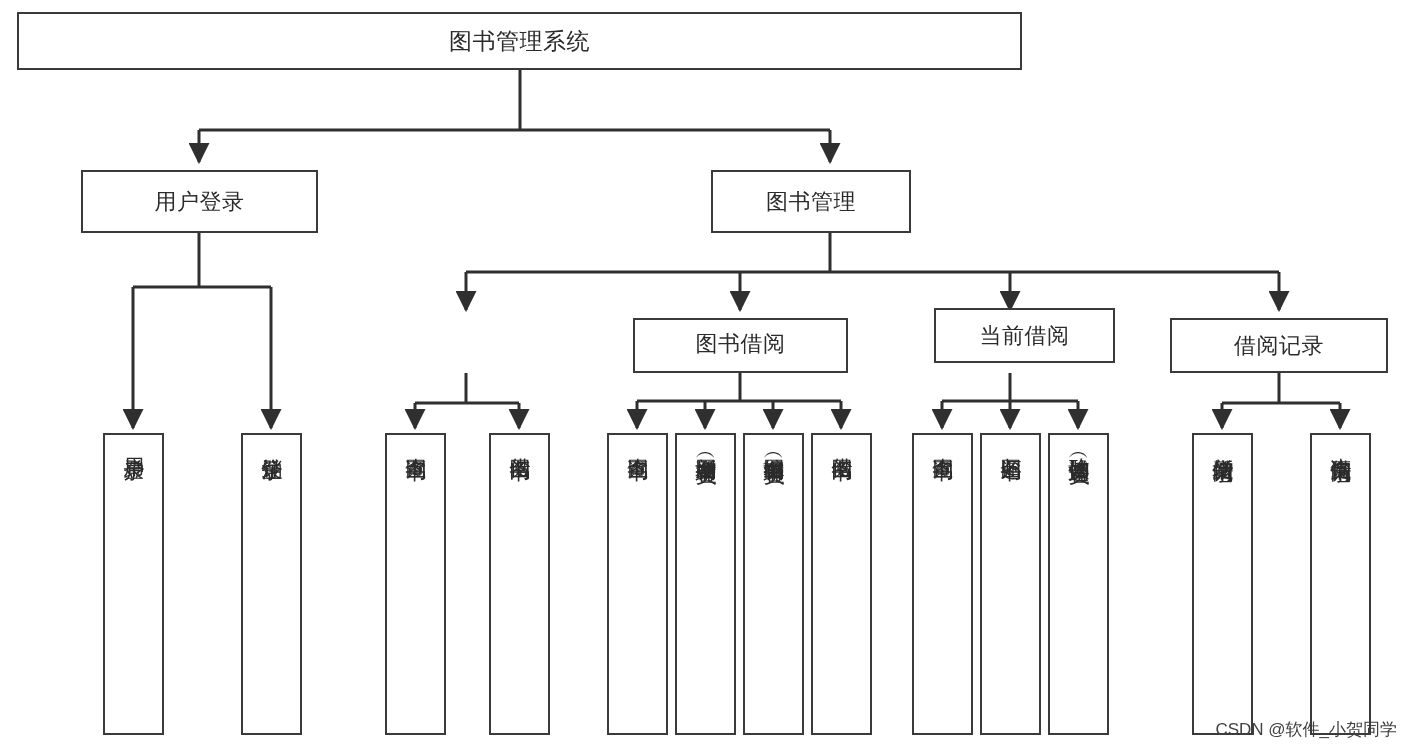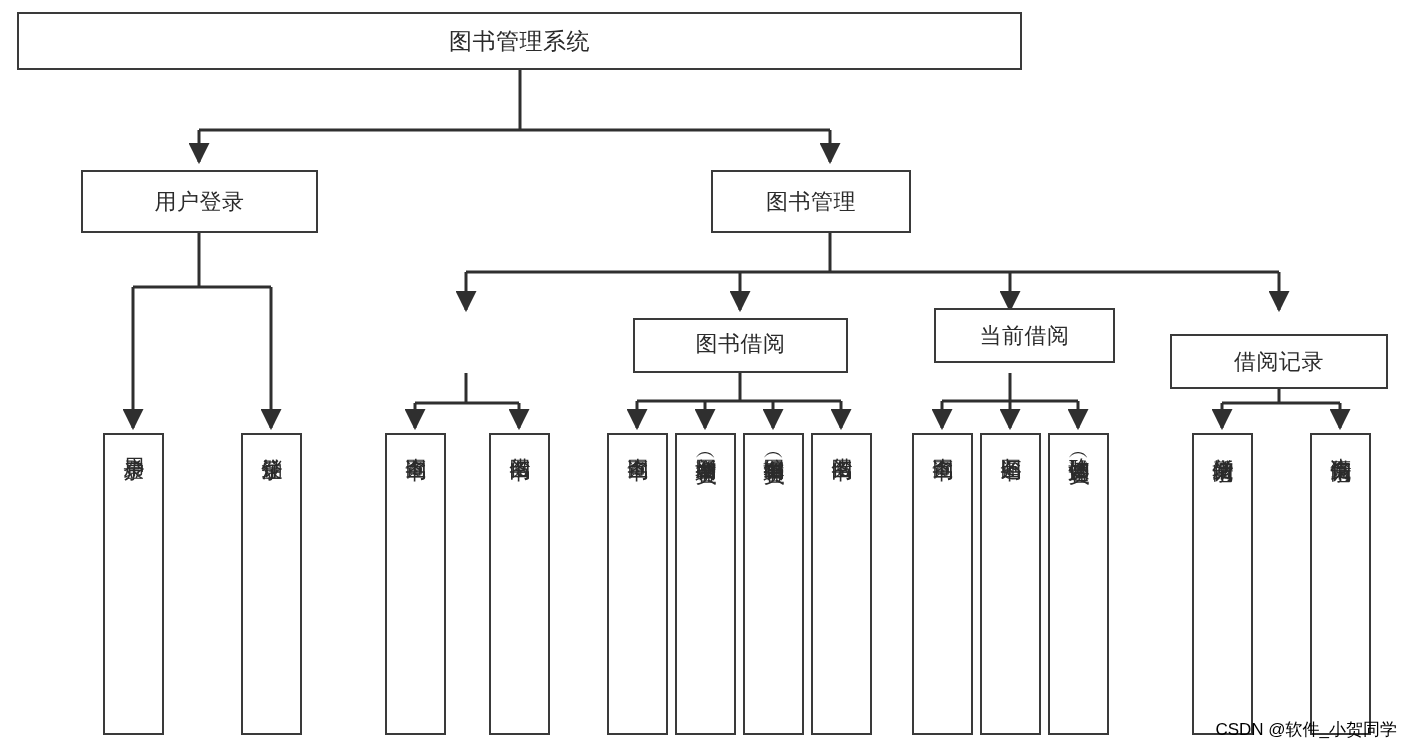--- a/index.html
+++ b/index.html
@@ -62,21 +62,21 @@
     line-height: 1.28;
     letter-spacing: 1px;
     white-space: nowrap;
     display: block;
   }
   #watermark {
     position: absolute;
     right: 8px;
     bottom: 6px;
     font-size: 17px;
-    color: #000000;
+    color: #404040;
     white-space: nowrap;
     z-index: 5;
     font-family: "Liberation Sans", "DejaVu Sans", sans-serif;
   }
 </style>
 </head>
 <body>
 
 <div id="canvas">
 
@@ -144,21 +144,21 @@
 
 
   <div class="node horiz" style="left:633px; top:318px; width:215px; height:55px;font-family:Liberation Mono, monospace;">
     <span class="label">图书借阅</span>
   </div>
 
   <div class="node horiz" style="left:902px; top:308px; width:181px; height:55px;margin-left:32px;">
     <span class="label">当前借阅</span>
   </div>
 
-  <div class="node horiz" style="left:1170px; top:318px; width:218px; height:55px;margin-top:16px;">
+  <div class="node horiz" style="left:1170px; top:318px; width:218px; height:55px;">
     <span class="label">借阅记录</span>
   </div>
 
   <div class="node vert" style="left:103px; top:433px; width:61px; height:302px;">
     <span class="label">用户登录</span>
   </div>
 
   <div class="node vert" style="left:241px; top:433px; width:61px; height:302px;">
     <span class="label">注销登录</span>
   </div>

